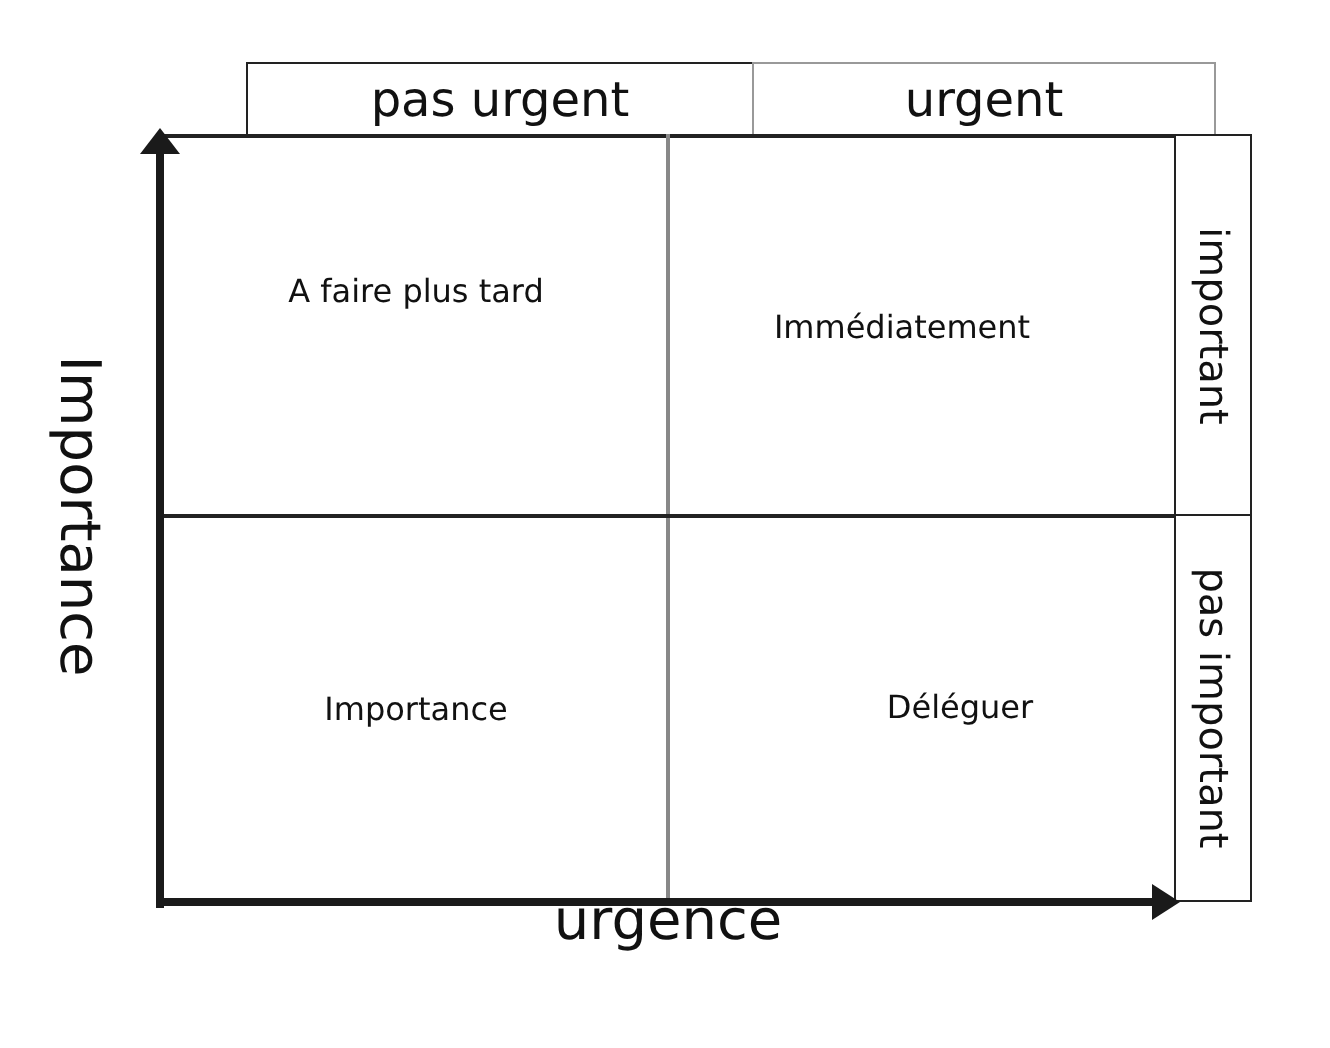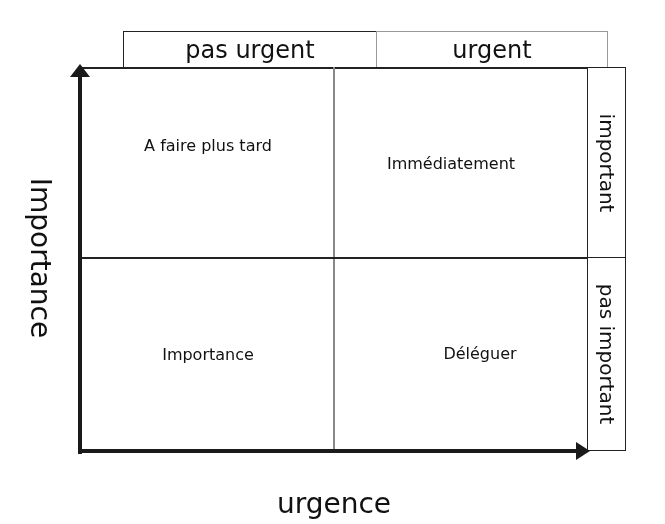--- a/index.html
+++ b/index.html
@@ -58,15 +58,15 @@
 <div class="cell-label" style="left:208px; top:355px;">
   <span>Importance</span>
 </div>
 <div class="cell-label" style="left:447px; top:354px;margin-left:33px;">
   <span>Déléguer</span>
 </div>
 
 <div class="axis-label" style="left:40px; top:258px; transform: translate(-50%, -50%) rotate(90deg);">
   <span>Importance</span>
 </div>
-<div class="axis-label" style="left:334px; top:503px; transform: translate(-50%, -50%); text-align: right;">
+<div class="axis-label" style="left:334px; top:460px; transform: translate(-50%, -50%); text-align: right;">
   <span>urgence</span>
 </div>
 
 </body></html>

